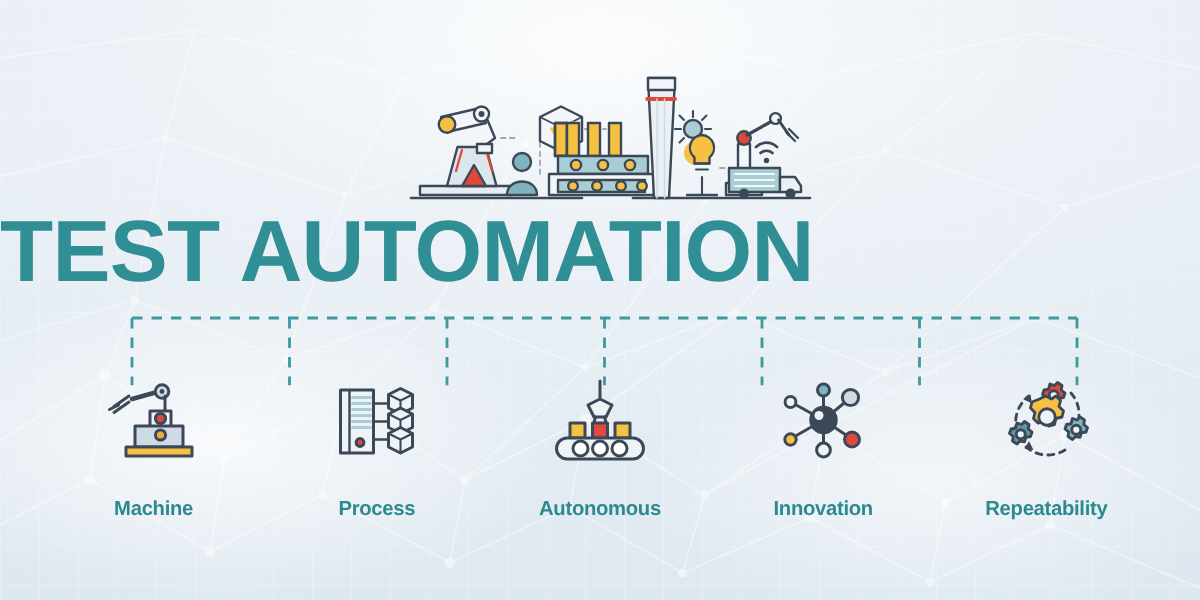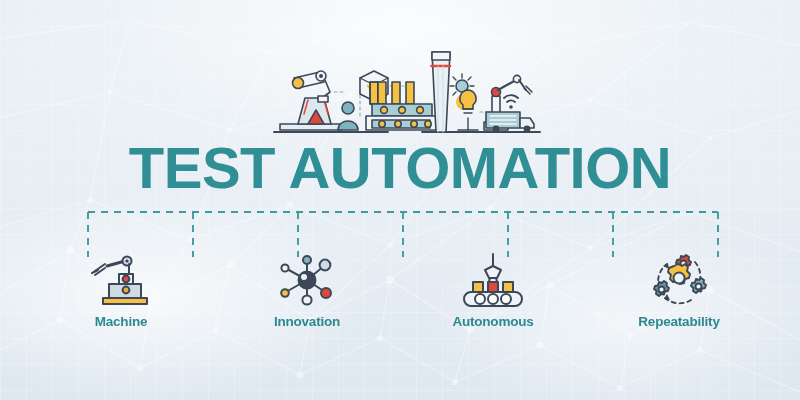--- a/index.html
+++ b/index.html
@@ -52,21 +52,20 @@
     top: 42px;
     width: 270px;
     height: 98px;
   }
   
   .title {
     position: absolute;
     left: 0;
     right: 0;
     top: 139px;
-    text-align: center;
     font-size: 58px;
     line-height: 58px;
     font-weight: bold;
     letter-spacing: -0.5px;
     color: #2f8f95;
     white-space: nowrap;
   }
   
   .connector {
     position: absolute;
@@ -83,20 +82,21 @@
     width: 744px;
     height: 96px;
     display: flex;
     align-items: flex-start;
   }
   .cell {
     flex: 1 1 0;
     display: flex;
     flex-direction: column;
     align-items: center;
+    gap: 17px;
   }
   .icon-wrap {
     width: 66px;
     height: 56px;
     display: flex;
     align-items: flex-end;
     justify-content: center;
   }
   .cap {
     margin-top: 6px;
@@ -283,38 +283,45 @@
             <path d="M20 32 H52 V46 H20 Z" fill="#cfdbe4"></path>
             <circle cx="37" cy="27" r="3.4" fill="#e0483c"></circle>
             <circle cx="37" cy="38" r="3.4" fill="#f0a93c"></circle>
             <path d="M14 46 H58 V52 H14 Z" fill="#f6c143"></path>
           </g>
         </svg>
       </div>
       <div class="cap">Machine</div>
     </div>
 
-
     <div class="cell">
       <div class="icon-wrap">
         <svg viewBox="0 0 64 56" width="64" height="56">
           <g fill="none" stroke="#3c4858" stroke-width="2" stroke-linejoin="round" stroke-linecap="round">
-            <path d="M32 28 L32 10 M32 28 L12 17 M32 28 L49 14 M32 28 L11 40 M32 28 L32 47 M32 28 L50 40"></path>
-            <circle cx="32" cy="28" r="8.5" fill="#3c4858"></circle>
-            <circle cx="29" cy="25" r="3" fill="#eef3f7" stroke="none"></circle>
-            <circle cx="32" cy="8" r="4" fill="#7fb3bd"></circle>
-            <circle cx="10" cy="16" r="3.6" fill="#eef3f7"></circle>
-            <circle cx="50" cy="13" r="5.4" fill="#cfdbe4"></circle>
-            <circle cx="10" cy="41" r="3.8" fill="#f6c143"></circle>
-            <circle cx="32" cy="48" r="4.6" fill="#eef3f7"></circle>
-            <circle cx="51" cy="41" r="5" fill="#e0483c"></circle>
+            <path d="M8 8 H30 V50 H8 Z" fill="#eef3f7"></path>
+            <path d="M14 8 V50" stroke-width="1.6"></path>
+            <path d="M16 13 H28 M16 17 H28 M16 21 H28 M16 25 H28 M16 29 H28 M16 33 H28" stroke="#a9cdd4" stroke-width="2"></path>
+            <circle cx="21" cy="43" r="2.6" fill="#e0483c"></circle>
+            <path d="M30 17 H40 M30 29 H40 M30 41 H40" stroke-width="1.8"></path>
+            <g>
+              <path d="M40 11 L48 7 L56 11 L56 20 L48 24 L40 20 Z" fill="#eef3f7"></path>
+              <path d="M40 11 L48 15 L56 11 M48 15 V24" stroke-width="1.4"></path>
+            </g>
+            <g>
+              <path d="M40 24 L48 20 L56 24 L56 33 L48 37 L40 33 Z" fill="#eef3f7"></path>
+              <path d="M40 24 L48 28 L56 24 M48 28 V37" stroke-width="1.4"></path>
+            </g>
+            <g>
+              <path d="M40 37 L48 33 L56 37 L56 46 L48 50 L40 46 Z" fill="#eef3f7"></path>
+              <path d="M40 37 L48 41 L56 37 M48 41 V50" stroke-width="1.4"></path>
+            </g>
           </g>
         </svg>
       </div>
-      <div class="cap">Innovation</div>
+      <div class="cap">Process</div>
     </div>
 
     <div class="cell">
       <div class="icon-wrap">
         <svg viewBox="0 0 64 56" width="64" height="56">
           <g fill="none" stroke="#3c4858" stroke-width="2" stroke-linejoin="round" stroke-linecap="round">
             <path d="M32 2 V16" stroke-width="2"></path>
             <path d="M24 18 L32 14 L40 18 L36 26 H28 Z" fill="#eef3f7"></path>
             <path d="M29 26 L27 33 M35 26 L37 33" stroke-width="2"></path>
             <path d="M12 30 H22 V40 H12 Z" fill="#f6c143"></path>
@@ -323,20 +330,39 @@
             <path d="M10 40 H54 a7 7 0 0 1 0 14 H10 a7 7 0 0 1 0 -14 Z" fill="#eef3f7"></path>
             <circle cx="19" cy="47" r="5" fill="#ffffff"></circle>
             <circle cx="32" cy="47" r="5" fill="#ffffff"></circle>
             <circle cx="45" cy="47" r="5" fill="#ffffff"></circle>
           </g>
         </svg>
       </div>
       <div class="cap">Autonomous</div>
     </div>
 
+    <div class="cell">
+      <div class="icon-wrap">
+        <svg viewBox="0 0 64 56" width="64" height="56">
+          <g fill="none" stroke="#3c4858" stroke-width="2" stroke-linejoin="round" stroke-linecap="round">
+            <path d="M32 28 L32 10 M32 28 L12 17 M32 28 L49 14 M32 28 L11 40 M32 28 L32 47 M32 28 L50 40"></path>
+            <circle cx="32" cy="28" r="8.5" fill="#3c4858"></circle>
+            <circle cx="29" cy="25" r="3" fill="#eef3f7" stroke="none"></circle>
+            <circle cx="32" cy="8" r="4" fill="#7fb3bd"></circle>
+            <circle cx="10" cy="16" r="3.6" fill="#eef3f7"></circle>
+            <circle cx="50" cy="13" r="5.4" fill="#cfdbe4"></circle>
+            <circle cx="10" cy="41" r="3.8" fill="#f6c143"></circle>
+            <circle cx="32" cy="48" r="4.6" fill="#eef3f7"></circle>
+            <circle cx="51" cy="41" r="5" fill="#e0483c"></circle>
+          </g>
+        </svg>
+      </div>
+      <div class="cap">Innovation</div>
+    </div>
+
 
     <div class="cell">
       <div class="icon-wrap">
         <svg viewBox="0 0 64 56" width="64" height="56">
           <g fill="none" stroke="#3c4858" stroke-width="1.9" stroke-linejoin="round" stroke-linecap="round">
             <path d="M48 10 a22 22 0 0 1 4 22" stroke-dasharray="4 4"></path>
             <path d="M46 34 l6 -2 l-1 6 Z" fill="#3c4858" stroke="none"></path>
             <path d="M44 48 a22 22 0 0 1 -26 -2" stroke-dasharray="4 4"></path>
             <path d="M20 42 l-3 5 l6 1 Z" fill="#3c4858" stroke="none"></path>
             <path d="M12 36 a22 22 0 0 1 8 -24" stroke-dasharray="4 4"></path>

